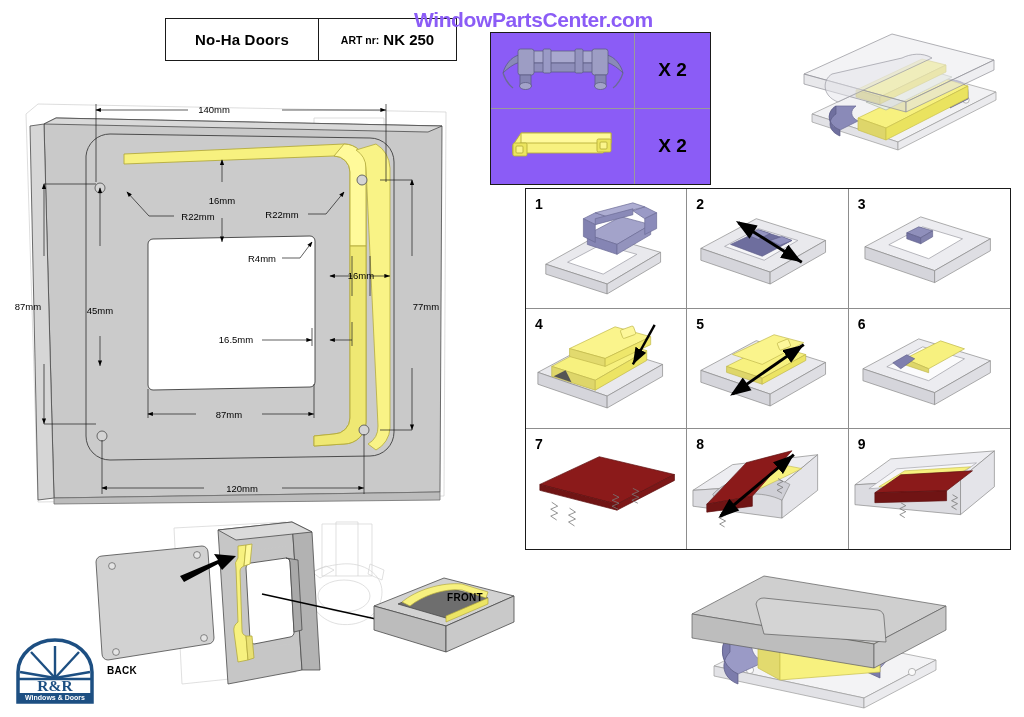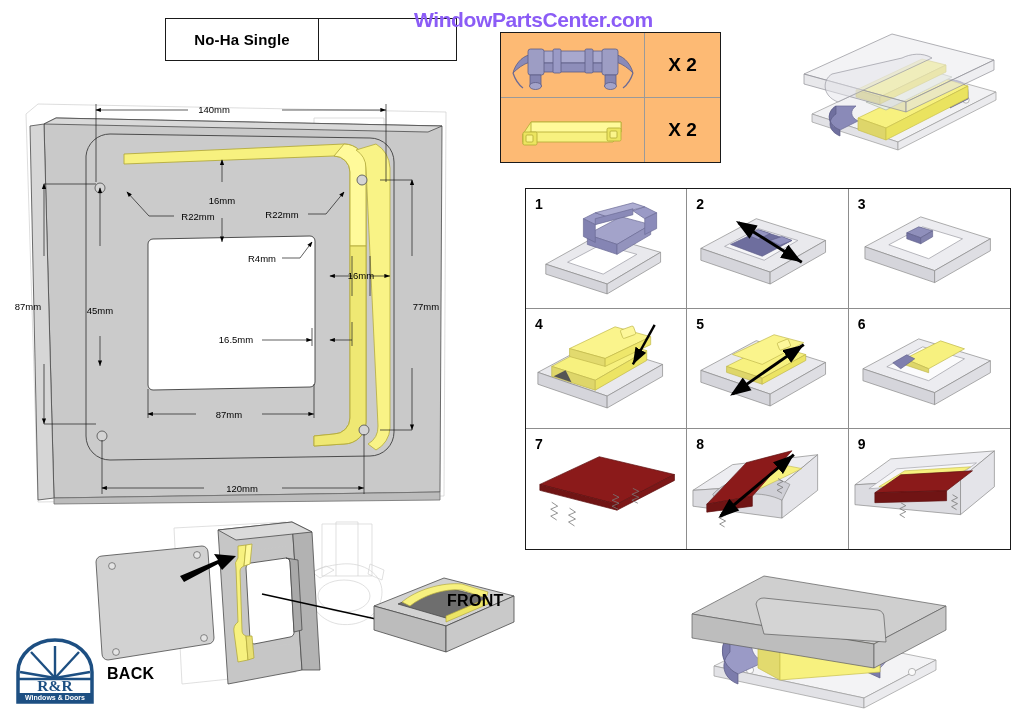--- a/index.html
+++ b/index.html
@@ -24,22 +24,22 @@
 
   
   #watermark {
     left:388px; top:8px; width:250px; height:26px;
     font-size:21px; font-weight:bold; letter-spacing:-0.4px;
     color:#8b5cf6; white-space:nowrap; z-index:9;margin-left:26px;
   }
 
   
   #parts-table {
-    left:500px; top:32px; width:221px; height:131px;
-    border:1.6px solid #1a1a1a; background:#fdba74; z-index:5;
+    left:490px; top:32px; width:221px; height:153px;
+    border:1.6px solid #1a1a1a; background:#8b5cf6; z-index:5;
   }
   #parts-table .prow { display:flex; height:50%; }
   #parts-table .prow.top { border-bottom:1px solid #9a9a9a; }
   #parts-table .pimg { width:144px; border-right:1px solid #9a9a9a; position:relative; }
   #parts-table .pqty { flex:1; display:flex; align-items:center; justify-content:center;
                         font-size:19px; font-weight:bold; }
 
   
   #steps-grid {
     left:525px; top:188px; width:486px; height:362px;
@@ -47,38 +47,42 @@
     display:grid; grid-template-columns:1fr 1fr 1fr; grid-template-rows:1fr 1fr 1fr;
     z-index:4;
   }
   .step-cell { position:relative; border-right:1px solid #8d8d8d; border-bottom:1px solid #8d8d8d; overflow:hidden; }
   .step-cell:nth-child(3n) { border-right:none; }
   .step-cell:nth-child(n+7) { border-bottom:none; }
   .step-num { position:absolute; left:9px; top:7px; font-size:14px; font-weight:bold; }
   .step-art { position:absolute; inset:0; }
 
   
-  .calloutlabel { font-size:16px; font-weight:bold; letter-spacing:.3px;text-align:center; }
+  .calloutlabel { font-size:10px; font-weight:bold; letter-spacing:.3px;text-align:center; }
 
   
   #logo { left:14px; top:638px; width:82px; height:68px; }
   .logo-text-rr { font-size:15.5px; font-weight:bold; fill:#1d4f82; font-family:"Liberation Serif", serif; }
   .logo-text-sub { font-size:7px; fill:#ffffff; font-family:"Liberation Sans", sans-serif; font-weight:bold;}
 
   
   .dim { font-size:9.5px; fill:#000; font-family:"Liberation Sans", sans-serif; }
 </style>
 </head>
 <body>
 
 <div id="watermark" class="abs">WindowPartsCenter.com</div>
 
 <div id="header-table" class="abs">
   <div class="cell left">
-    <span class="model-name">No-Ha Single</span>
+    <span class="model-name">No-Ha Doors</span>
+  </div>
+  <div class="cell right">
+    <span class="art-label">ART nr:</span>
+    <span class="art-value">NK 250</span>
   </div>
 </div>
 
 <div id="parts-table" class="abs">
   <div class="prow top">
     <div class="pimg">
       <svg width="144" height="66" viewBox="0 0 144 66">
         <g stroke="#5d5d85" stroke-width="0.8" fill="#9a9ac6">
           <path d="M28 22 C20 24 14 32 12 40 C16 36 22 31 29 29 Z" fill="#8a8ab8"></path>
           <path d="M116 22 C124 24 130 32 132 40 C128 36 122 31 115 29 Z" fill="#8a8ab8"></path>

